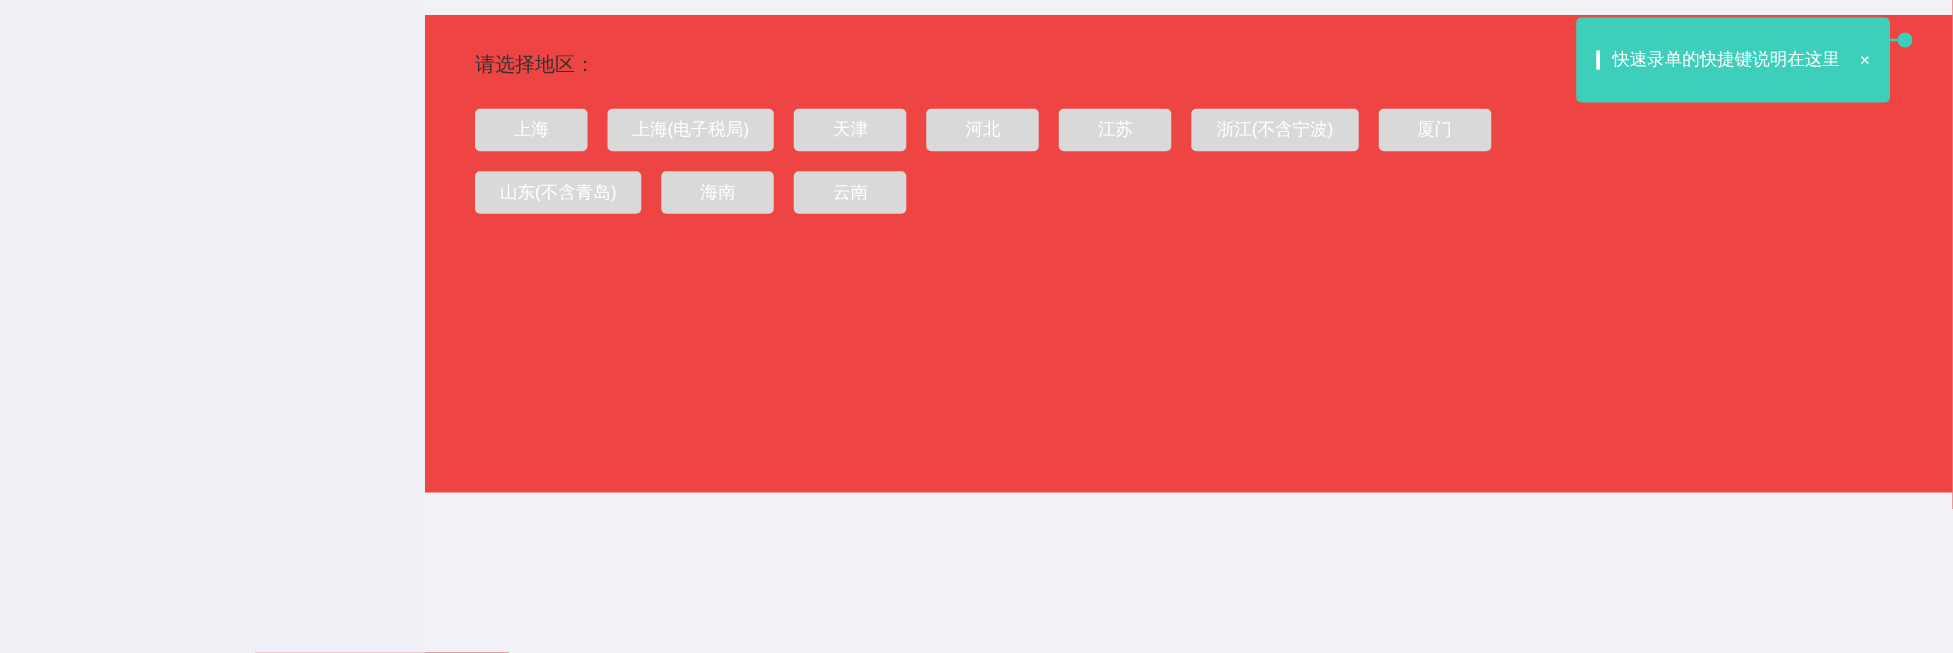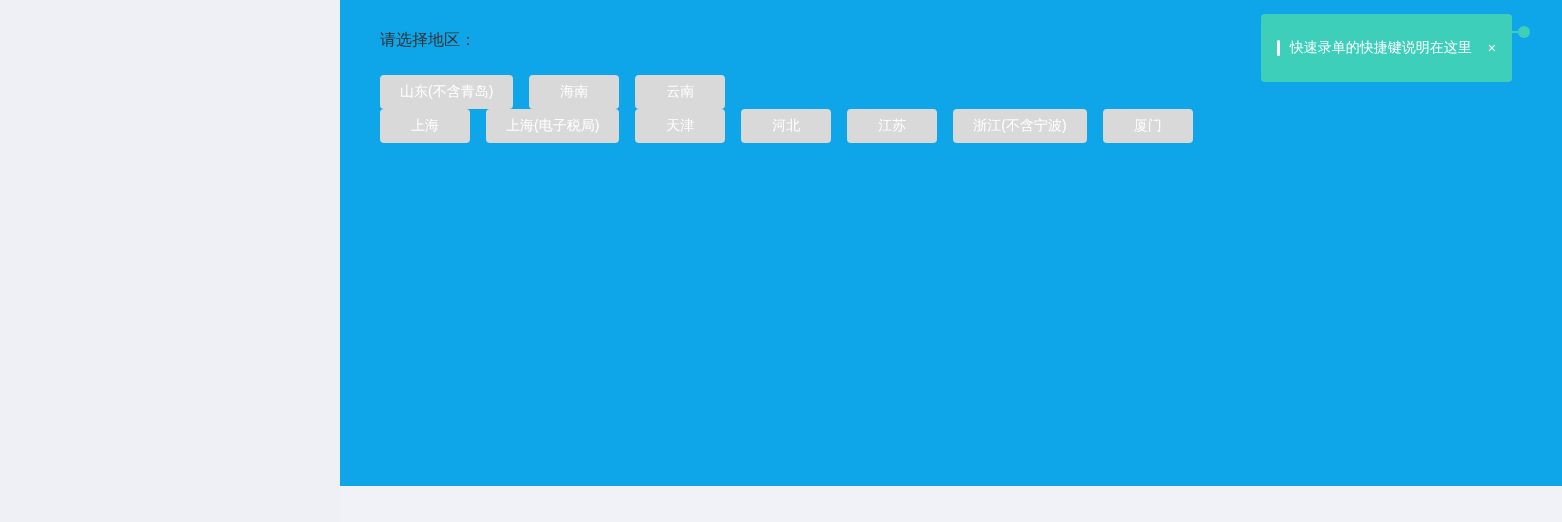--- a/index.html
+++ b/index.html
@@ -22,24 +22,24 @@
       left: 0;
       top: 0;
       width: 340px;
       height: 522px;
       background: #eef0f6;
     }
 
     .main-content {
       position: absolute;
       left: 340px;
-      top: 0;
+      top: 12px;
       right: 0;
-      height: 486px;
-      background: #0ea5e9;
+      height: 382px;
+      background: #ef4444;
       padding: 30px 40px;
     }
 
     .page-title {
       font-size: 16px;
       color: #333;
       margin-bottom: 24px;
       font-weight: normal;
     }
 
@@ -117,36 +117,36 @@
     }
   </style>
 </head>
 <body>
 
 <div class="left-sidebar"></div>
 
 <div class="main-content">
   <div class="page-title">请选择地区：</div>
 
-  <div class="region-buttons" style="margin-top:16px;">
-
-    <button class="region-btn wide">山东(不含青岛)</button>
-    <button class="region-btn">海南</button>
-    <button class="region-btn">云南</button>
-  </div>
-
   <div class="region-buttons">
 
     <button class="region-btn">上海</button>
     <button class="region-btn wide">上海(电子税局)</button>
     <button class="region-btn">天津</button>
     <button class="region-btn">河北</button>
     <button class="region-btn">江苏</button>
     <button class="region-btn wide">浙江(不含宁波)</button>
     <button class="region-btn">厦门</button>
+  </div>
+
+  <div class="region-buttons" style="margin-top:16px;">
+
+    <button class="region-btn wide">山东(不含青岛)</button>
+    <button class="region-btn">海南</button>
+    <button class="region-btn">云南</button>
   </div>
 </div>
 
 <div class="tooltip-bar">
   <span class="bar-left-accent"></span>
   <span>快速录单的快捷键说明在这里</span>
   <span class="close-icon">×</span>
 </div>
 
 <div class="connector-line"></div>

